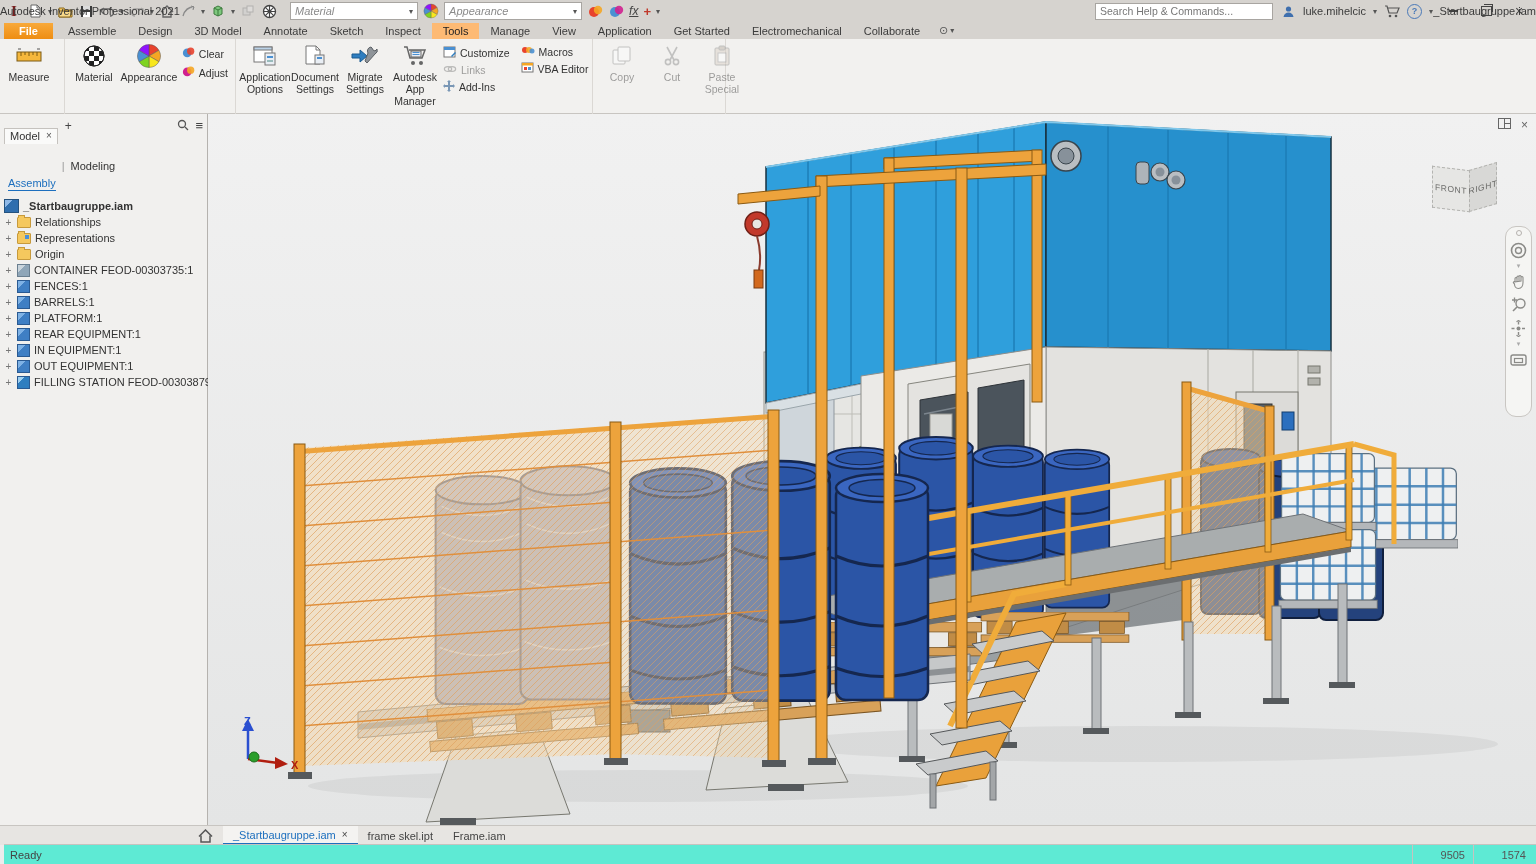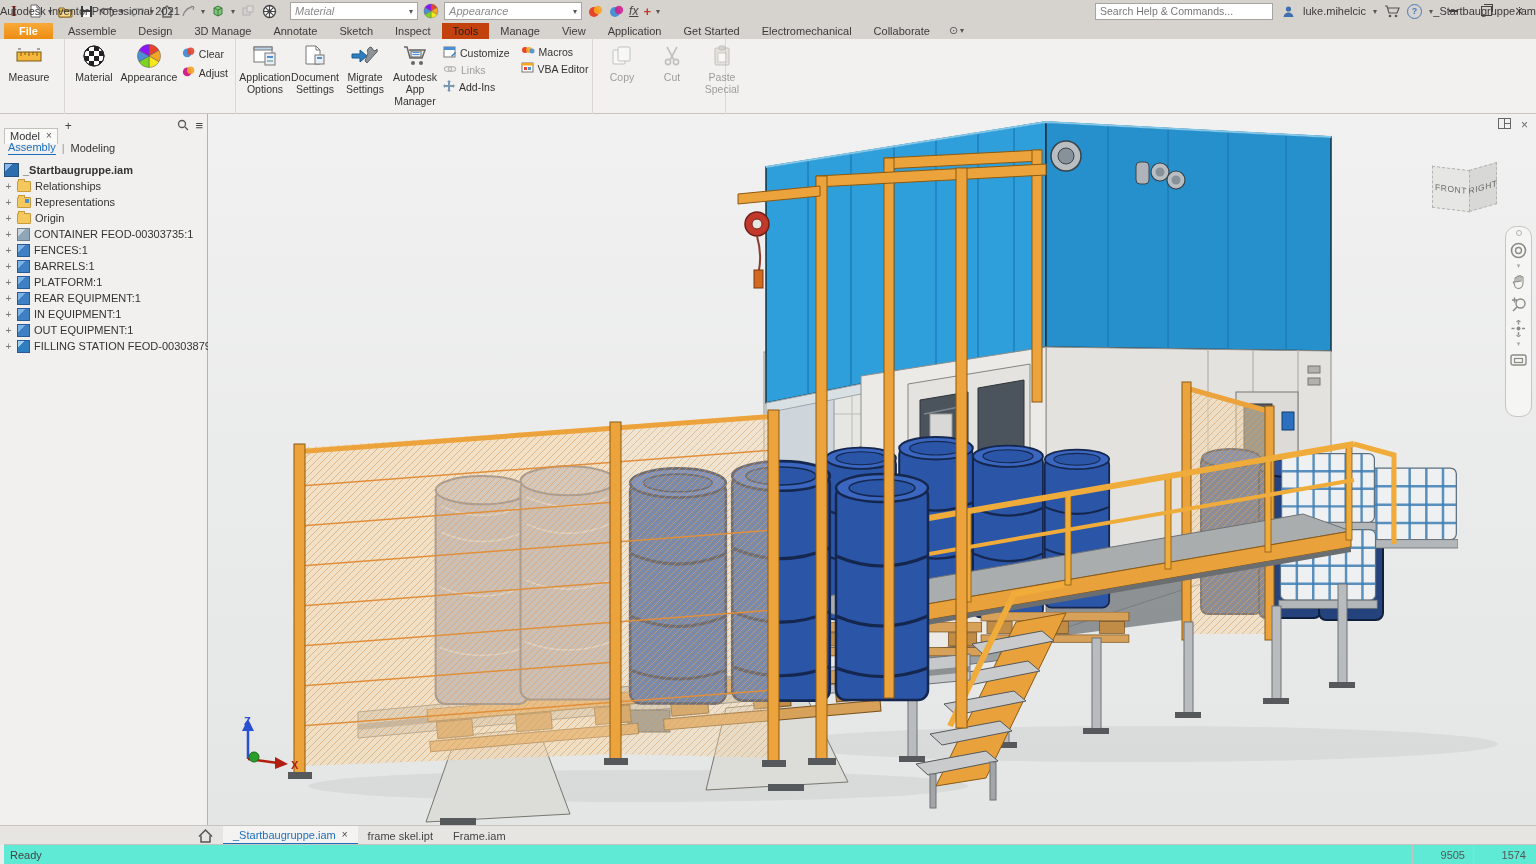--- a/index.html
+++ b/index.html
@@ -26,42 +26,42 @@
               padding:0 4px;color:#555;font-family:inherit;}
   #search-box::placeholder{color:#777;}
   .winbtn{width:26px;height:20px;display:inline-flex;align-items:center;justify-content:center;color:#444;font-size:12px;}
   .bar-min{width:9px;height:2px;background:#444;display:block;}
   .box-restore{width:9px;height:8px;border:1px solid #444;position:relative;display:block;}
   .box-restore::before{content:"";position:absolute;left:2px;top:-3px;width:8px;height:7px;border:1px solid #444;border-bottom:none;border-left:none;}
   
   #tabrow{left:0;top:22px;width:1536px;height:17px;background:#d6d3cf;display:flex;align-items:flex-end;padding-left:4px;font-size:11px;color:#3b3b3b;}
   .rtab{padding:2px 11px 2px;cursor:default;white-space:nowrap;}
   .rtab.file{background:linear-gradient(#f8a93a,#ee8d12);color:#fff;padding:2px 15px;margin-right:4px;font-weight:bold;}
-  .rtab.active{background:#c2410c;color:#222;}
+  .rtab.active{background:#fdba74;color:#222;}
   .record{display:flex;align-items:center;gap:2px;color:#555;padding:0 8px 2px;font-size:11px;}
   
   #ribbon{left:0;top:39px;width:1536px;height:74px;background:#f2f1ef;border-bottom:1px solid #c8c5c1;display:flex;}
   .rgroup{position:relative;height:74px;border-right:1px solid #dbd8d4;display:flex;align-items:flex-start;padding:3px 4px 14px;}
   .glabel{position:absolute;bottom:1px;left:0;right:0;text-align:center;font-size:10.5px;color:#555;white-space:nowrap;}
   .glabel .caret{font-size:8px;}
   .bigbtn{display:flex;flex-direction:column;align-items:center;justify-content:flex-start;
           font-size:10.5px;color:#333;text-align:center;line-height:1.15;padding:1px 3px;min-width:44px;}
   .bigbtn .bicon{height:26px;display:flex;align-items:center;justify-content:center;margin-bottom:2px;}
   .smallcol{display:flex;flex-direction:column;gap:4px;padding:4px 3px 0;font-size:10.5px;color:#333;}
   .smallbtn{display:flex;align-items:center;gap:4px;white-space:nowrap;}
   .disabled{opacity:.45;}
   
   #browser{left:0;top:114px;width:207px;height:711px;background:#f1f0ee;border-right:1px solid #b5b2ae;font-size:11px;}
   .bhead{height:21px;display:flex;align-items:center;padding:1px 4px 0;}
   .btab{background:#fafaf9;border:1px solid #c5c2be;border-bottom:none;padding:1px 5px 2px;display:flex;align-items:center;gap:6px;color:#333;margin-top:20px;}
   .btab .x{color:#555;font-size:10px;}
   .bplus{padding:0 7px;color:#444;font-size:12px;}
   .bhead-icons{margin-left:auto;display:flex;align-items:center;gap:6px;color:#444;}
   .modetabs{display:flex;align-items:center;gap:6px;padding:5px 8px 3px;}
-  .mode-active{color:#1d6fbe;border-bottom:1px solid #1d6fbe;padding-bottom:1px;}
+  .mode-active{color:#1d6fbe;border-bottom:1px solid #1d6fbe;padding-bottom:1px;margin-top:36px;}
   .mode-sep{color:#999;}
   .tree{padding:4px 0 0 4px;}
   .trow{height:16px;display:flex;align-items:center;gap:4px;white-space:nowrap;}
   .trow.root{font-weight:bold;}
   .expander{width:9px;text-align:center;color:#777;font-size:10px;flex:none;}
   .ticon{flex:none;display:inline-block;}
   .folder{width:12px;height:9px;background:#f5c85e;border:1px solid #c79a3c;border-radius:1px;position:relative;margin-top:1px;}
   .folder::before{content:"";position:absolute;left:0;top:-3px;width:5px;height:2px;background:#f5c85e;border:1px solid #c79a3c;border-bottom:none;}
   .folder.rep::after{content:"";position:absolute;right:1px;top:1px;width:4px;height:4px;background:#4a90d9;}
   .asm{width:11px;height:11px;background:linear-gradient(135deg,#7fb2e5 0 35%,#3f7fc4 35%);border:1px solid #2a5a92;}
@@ -239,21 +239,21 @@
         <span class="box-restore"></span>
       </span>
     <span class="winbtn" style="font-size:14px;">×</span>
   </div>
 </div>
 
 <div id="tabrow" class="abs">
   <span class="rtab file">File</span>
   <span class="rtab">Assemble</span>
   <span class="rtab">Design</span>
-  <span class="rtab">3D Manage</span>
+  <span class="rtab">3D Model</span>
   <span class="rtab">Annotate</span>
   <span class="rtab">Sketch</span>
   <span class="rtab">Inspect</span>
   <span class="rtab active">Tools</span>
   <span class="rtab">Manage</span>
   <span class="rtab">View</span>
   <span class="rtab">Application</span>
   <span class="rtab">Get Started</span>
   <span class="rtab">Electromechanical</span>
   <span class="rtab">Collaborate</span>

